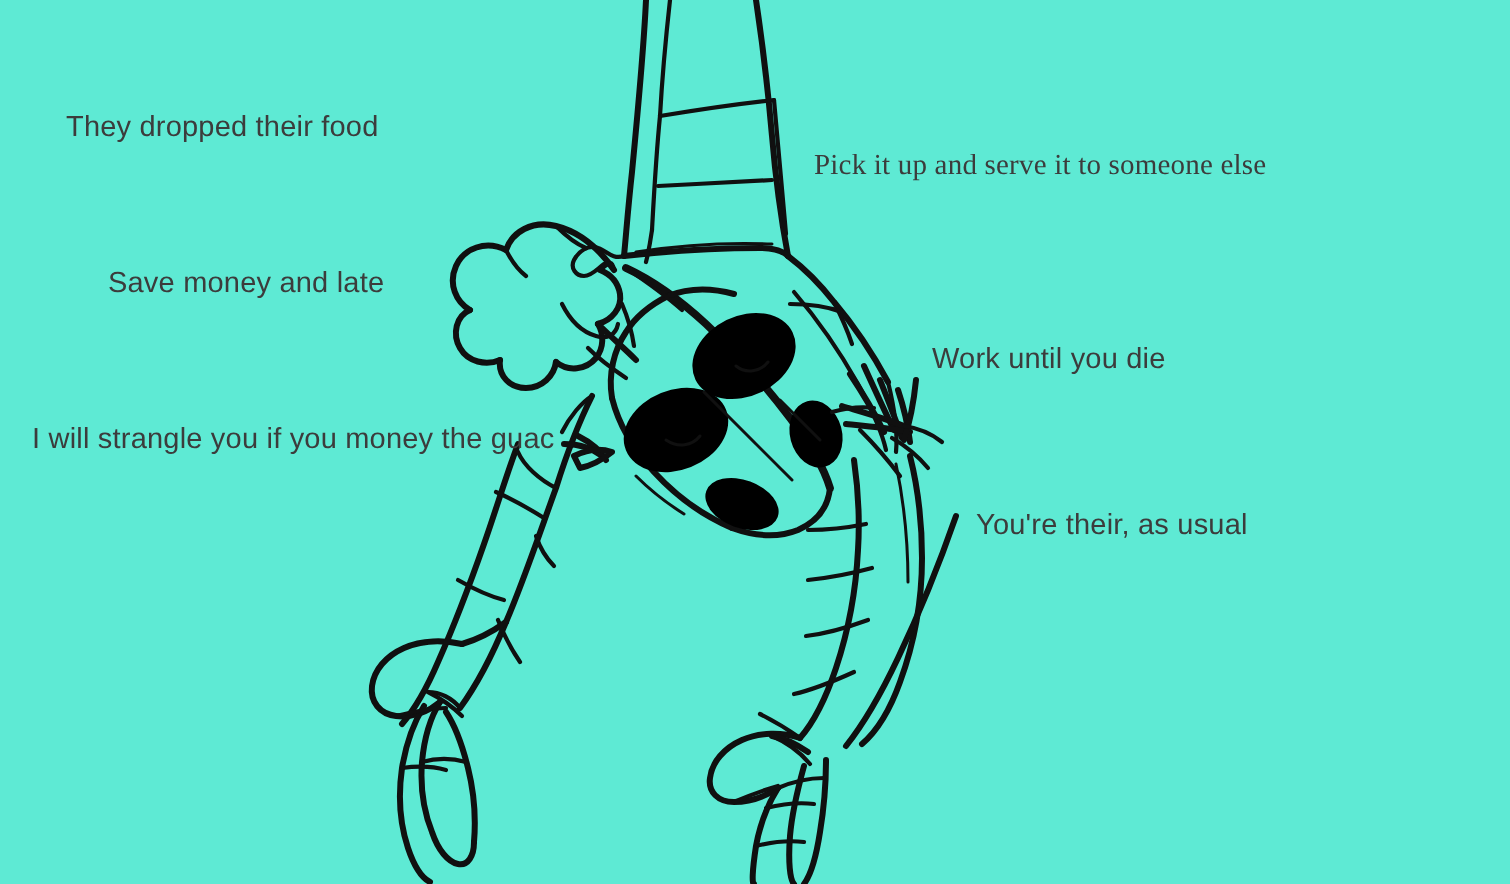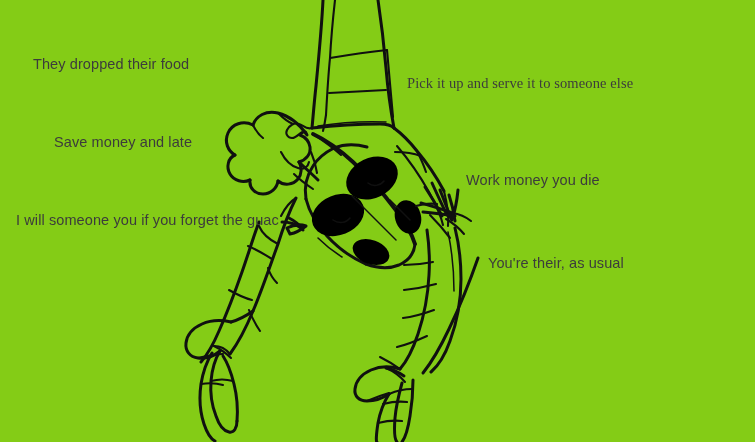--- a/index.html
+++ b/index.html
@@ -5,21 +5,21 @@
 <style>
   html, body {
     margin: 0;
     padding: 0;
     background: #ffffff;
   }
   #canvas {
     position: relative;
     width: 755px;
     height: 442px;
-    background: #84cc16;
+    background: #5eead4;
     overflow: hidden;
     font-family: "Liberation Sans", sans-serif;
   }
   .caption {
     position: absolute;
     color: #3c3c3c;
     font-family: "Liberation Sans", sans-serif;
     font-size: 14.5px;
     line-height: 17px;
     white-space: nowrap;
@@ -169,19 +169,19 @@
     <path class="lw2" d="M287,228 C293,225 300,224 306,226 C301,230 295,233 290,234 Z"></path>
 
   </svg>
 
   <div class="caption" style="left:33px; top:56px;">They dropped their food</div>
 
   <div class="caption" style="left:407px; top:75px;font-family:Liberation Serif, serif;">Pick it up and serve it to someone else</div>
 
   <div class="caption" style="left:54px; top:134px;">Save money and late</div>
 
-  <div class="caption" style="left:466px; top:172px;">Work money you die</div>
+  <div class="caption" style="left:466px; top:172px;">Work until you die</div>
 
-  <div class="caption" style="left:16px; top:212px;">I will someone you if you forget the guac</div>
+  <div class="caption" style="left:16px; top:212px;">I will strangle you if you money the guac</div>
 
   <div class="caption" style="left:488px; top:255px;">You're their, as usual</div>
 
 </div>
 
 </body></html>

